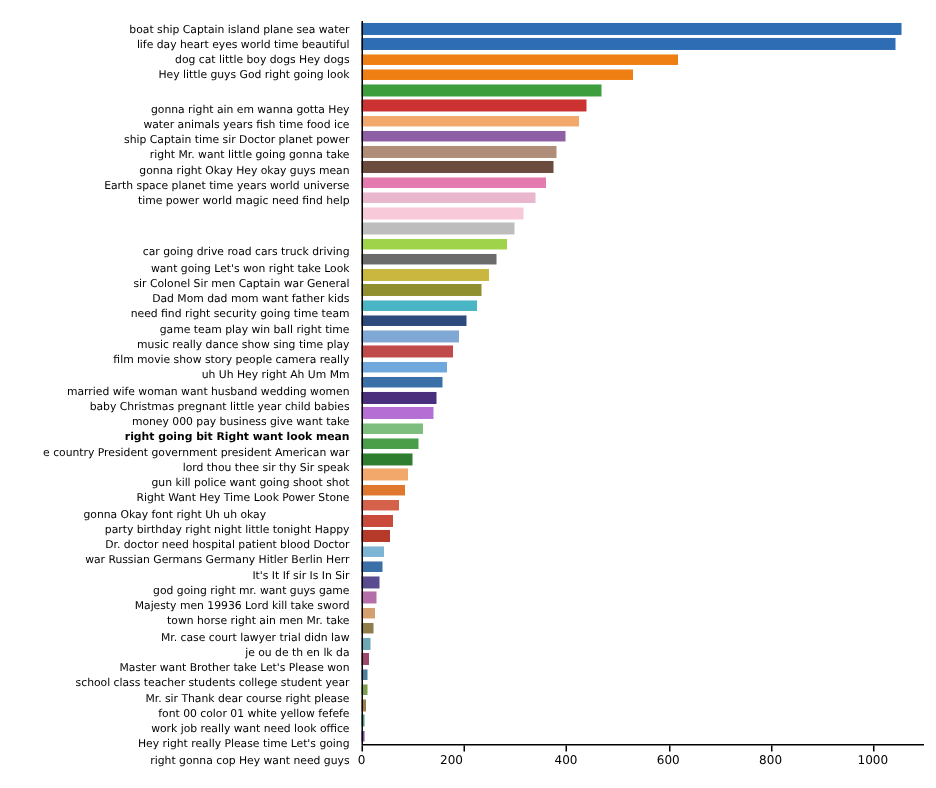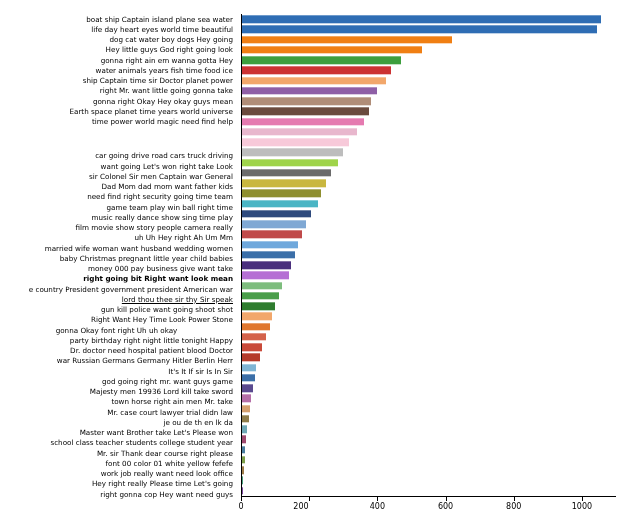--- a/index.html
+++ b/index.html
@@ -96,26 +96,26 @@
 <div id="chart-root">
 
   <div class="ylabels" id="ylabels">
       <div class="ylabel-row" style="height: 10.2553px;">
         <span>boat ship Captain island plane sea water</span>
       </div>
       <div class="ylabel-row" style="height: 10.2553px;">
         <span>life day heart eyes world time beautiful</span>
       </div>
       <div class="ylabel-row" style="height: 10.2553px;">
-        <span>dog cat water boy dogs Hey going</span>
+        <span>dog cat little boy dogs Hey dogs</span>
       </div>
       <div class="ylabel-row" style="height: 10.2553px;">
         <span>Hey little guys God right going look</span>
       </div>
-      <div class="ylabel-row" style="height: 10.2553px;">
+      <div class="ylabel-row" style="height: 10.2553px; margin-top: 12px;">
         <span>gonna right ain em wanna gotta Hey</span>
       </div>
       <div class="ylabel-row" style="height: 10.2553px;">
         <span>water animals years fish time food ice</span>
       </div>
       <div class="ylabel-row" style="height: 10.2553px;">
         <span>ship Captain time sir Doctor planet power</span>
       </div>
       <div class="ylabel-row" style="height: 10.2553px;">
         <span>right Mr. want little going gonna take</span>
@@ -164,21 +164,21 @@
       </div>
       <div class="ylabel-row" style="height: 10.2553px;">
         <span>money 000 pay business give want take</span>
       </div>
       <div class="ylabel-row" style="height: 10.2553px; font-weight: bold;">
         <span>right going bit Right want look mean</span>
       </div>
       <div class="ylabel-row" style="height: 10.2553px;">
         <span>e country President government president American war</span>
       </div>
-      <div class="ylabel-row" style="height: 10.2553px; text-decoration: underline;">
+      <div class="ylabel-row" style="height: 10.2553px;">
         <span>lord thou thee sir thy Sir speak</span>
       </div>
       <div class="ylabel-row" style="height: 10.2553px;">
         <span>gun kill police want going shoot shot</span>
       </div>
       <div class="ylabel-row" style="height: 10.2553px;">
         <span>Right Want Hey Time Look Power Stone</span>
       </div>
       <div class="ylabel-row" style="height: 10.2553px; justify-content: center;">
         <span>gonna Okay font right Uh uh okay</span>

